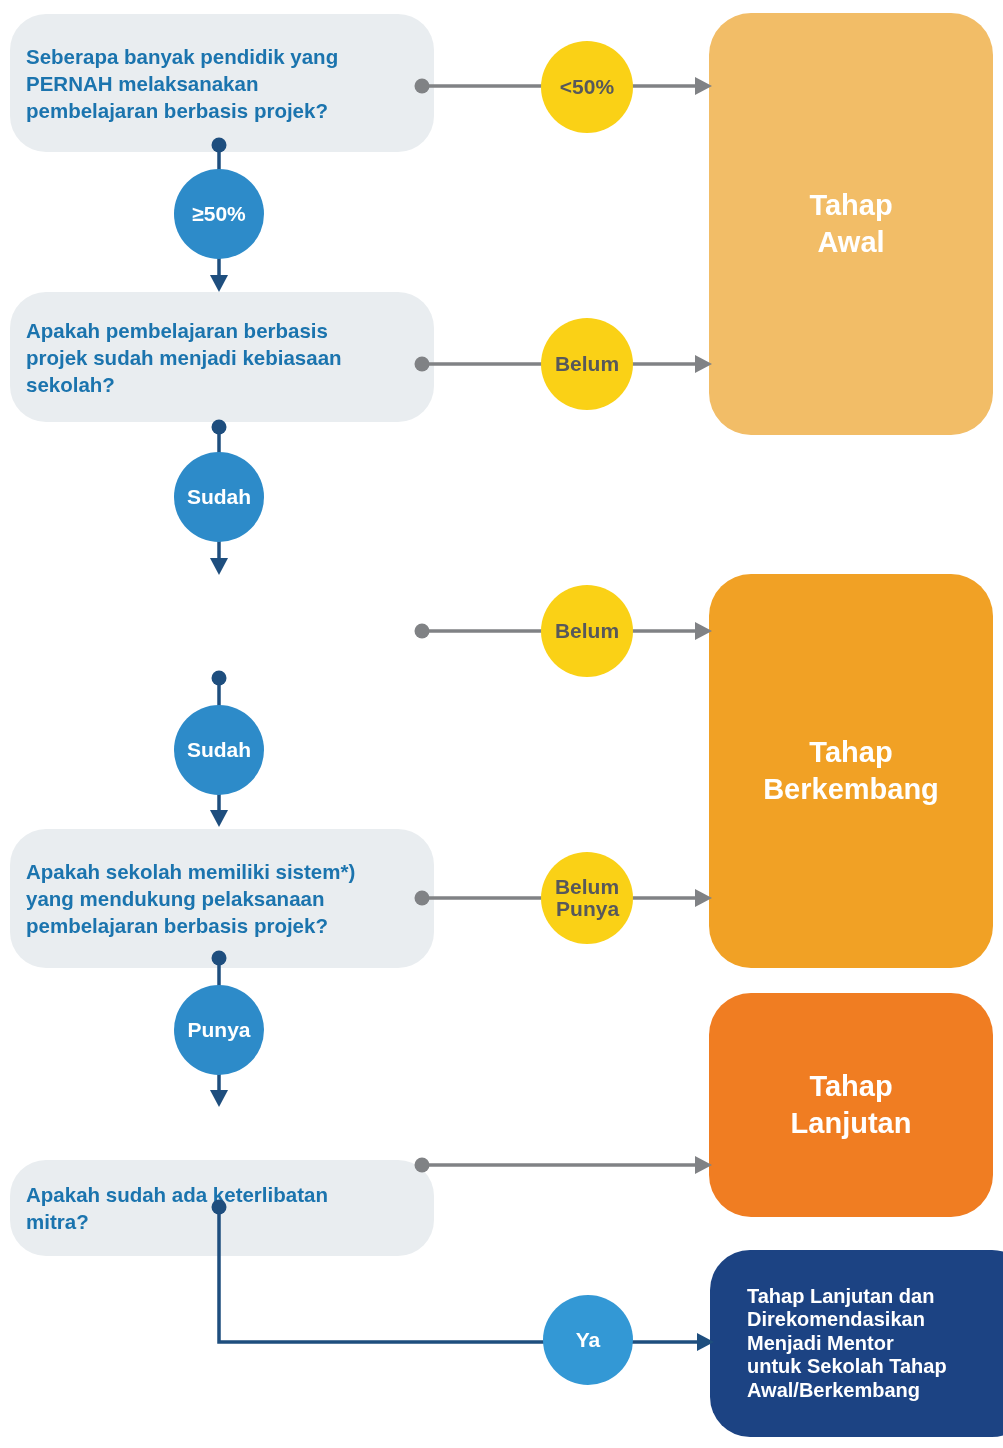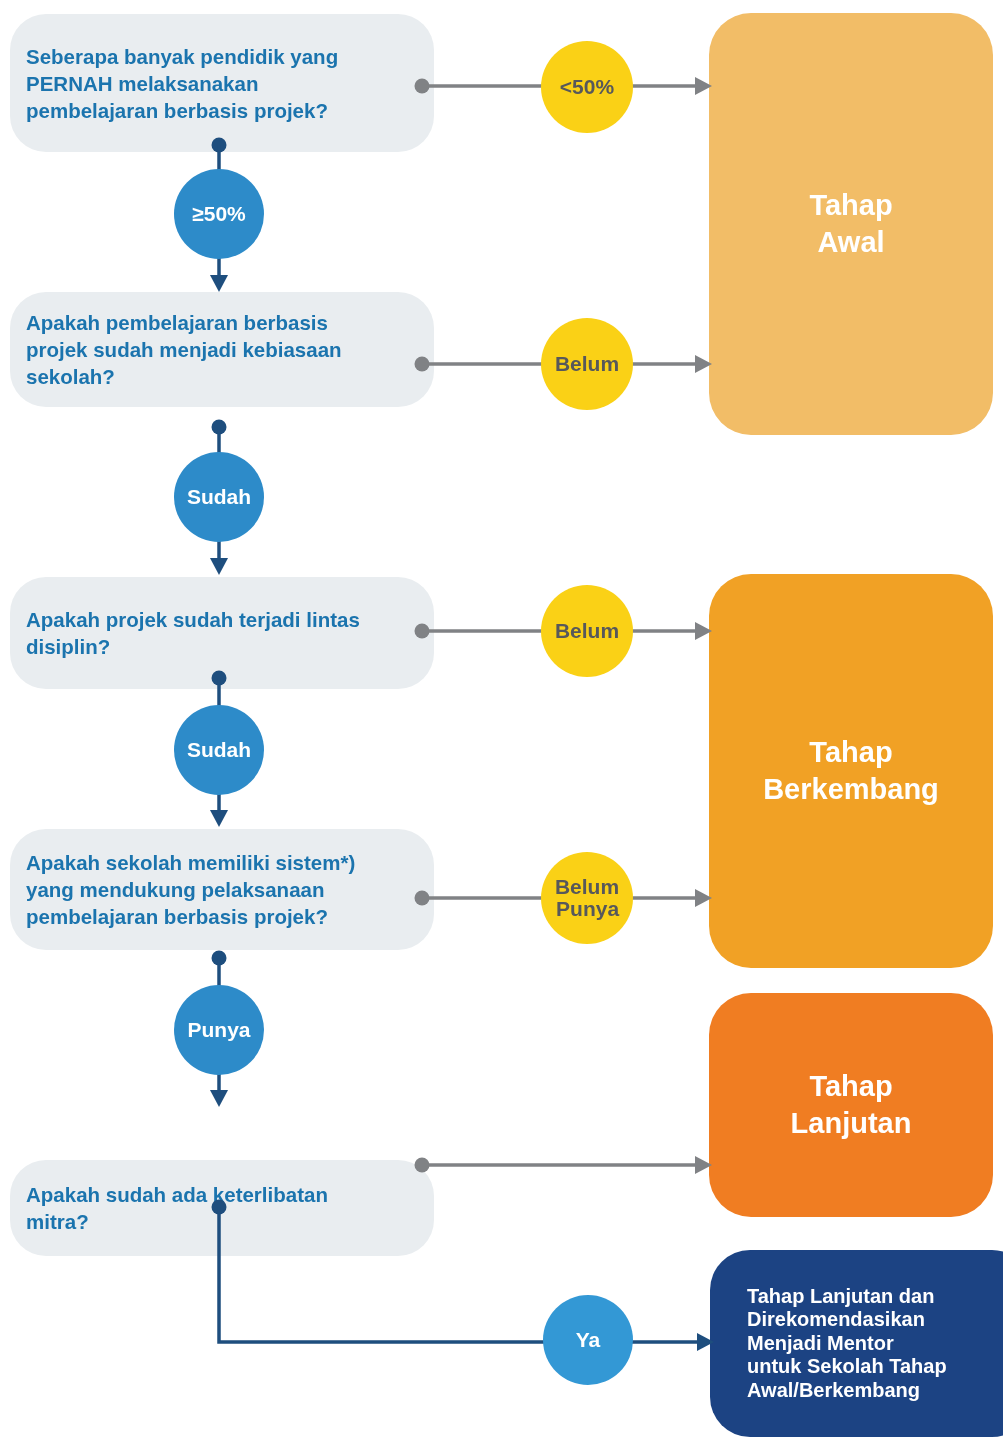--- a/index.html
+++ b/index.html
@@ -11,23 +11,23 @@
   .qbox{
     position:absolute;left:10px;width:424px;background:var(--question-box,#e9edf0);
     border-radius:36px;display:flex;align-items:center;z-index:1;
   }
   .qbox .qtext{
     padding-left:16px;padding-right:30px;
     color:var(--question-text,#1b74ae);font-weight:bold;font-size:20.5px;line-height:27px;
     white-space:pre-line;
   }
   .qbox1{top:14px;height:138px;}
-  .qbox2{top:292px;height:115px;}
+  .qbox2{top:292px;height:130px;}
   .qbox3{top:577px;height:112px;}
-  .qbox4{top:829px;height:121px;}
+  .qbox4{top:829px;height:139px;}
   .qbox5{top:1160px;height:96px;}
   
   .connectors{position:absolute;left:0;top:0;z-index:2;}
   .gline{stroke:var(--grey-line,#808285);stroke-width:3.5;fill:none;}
   .gdot{fill:var(--grey-line,#808285);}
   .garrow{fill:var(--grey-line,#808285);}
   .nline{stroke:var(--navy-line,#1e4e7e);stroke-width:3.5;fill:none;}
   .ndot{fill:var(--navy-line,#1e4e7e);}
   .narrow{fill:var(--navy-line,#1e4e7e);}
   
@@ -72,24 +72,20 @@
 
   <div class="qbox qbox1">
     <div class="qtext">Seberapa banyak pendidik yang
 PERNAH melaksanakan
 pembelajaran berbasis projek?</div>
   </div>
   <div class="qbox qbox2">
     <div class="qtext">Apakah pembelajaran berbasis
 projek sudah menjadi kebiasaan
 sekolah?</div>
-  </div>
-  <div class="qbox qbox3">
-    <div class="qtext">Apakah projek sudah terjadi lintas
-disiplin?</div>
   </div>
   <div class="qbox qbox4">
     <div class="qtext">Apakah sekolah memiliki sistem*)
 yang mendukung pelaksanaan
 pembelajaran berbasis projek?</div>
   </div>
   <div class="qbox qbox5">
     <div class="qtext">Apakah sudah ada keterlibatan
 mitra?</div>
   </div>

